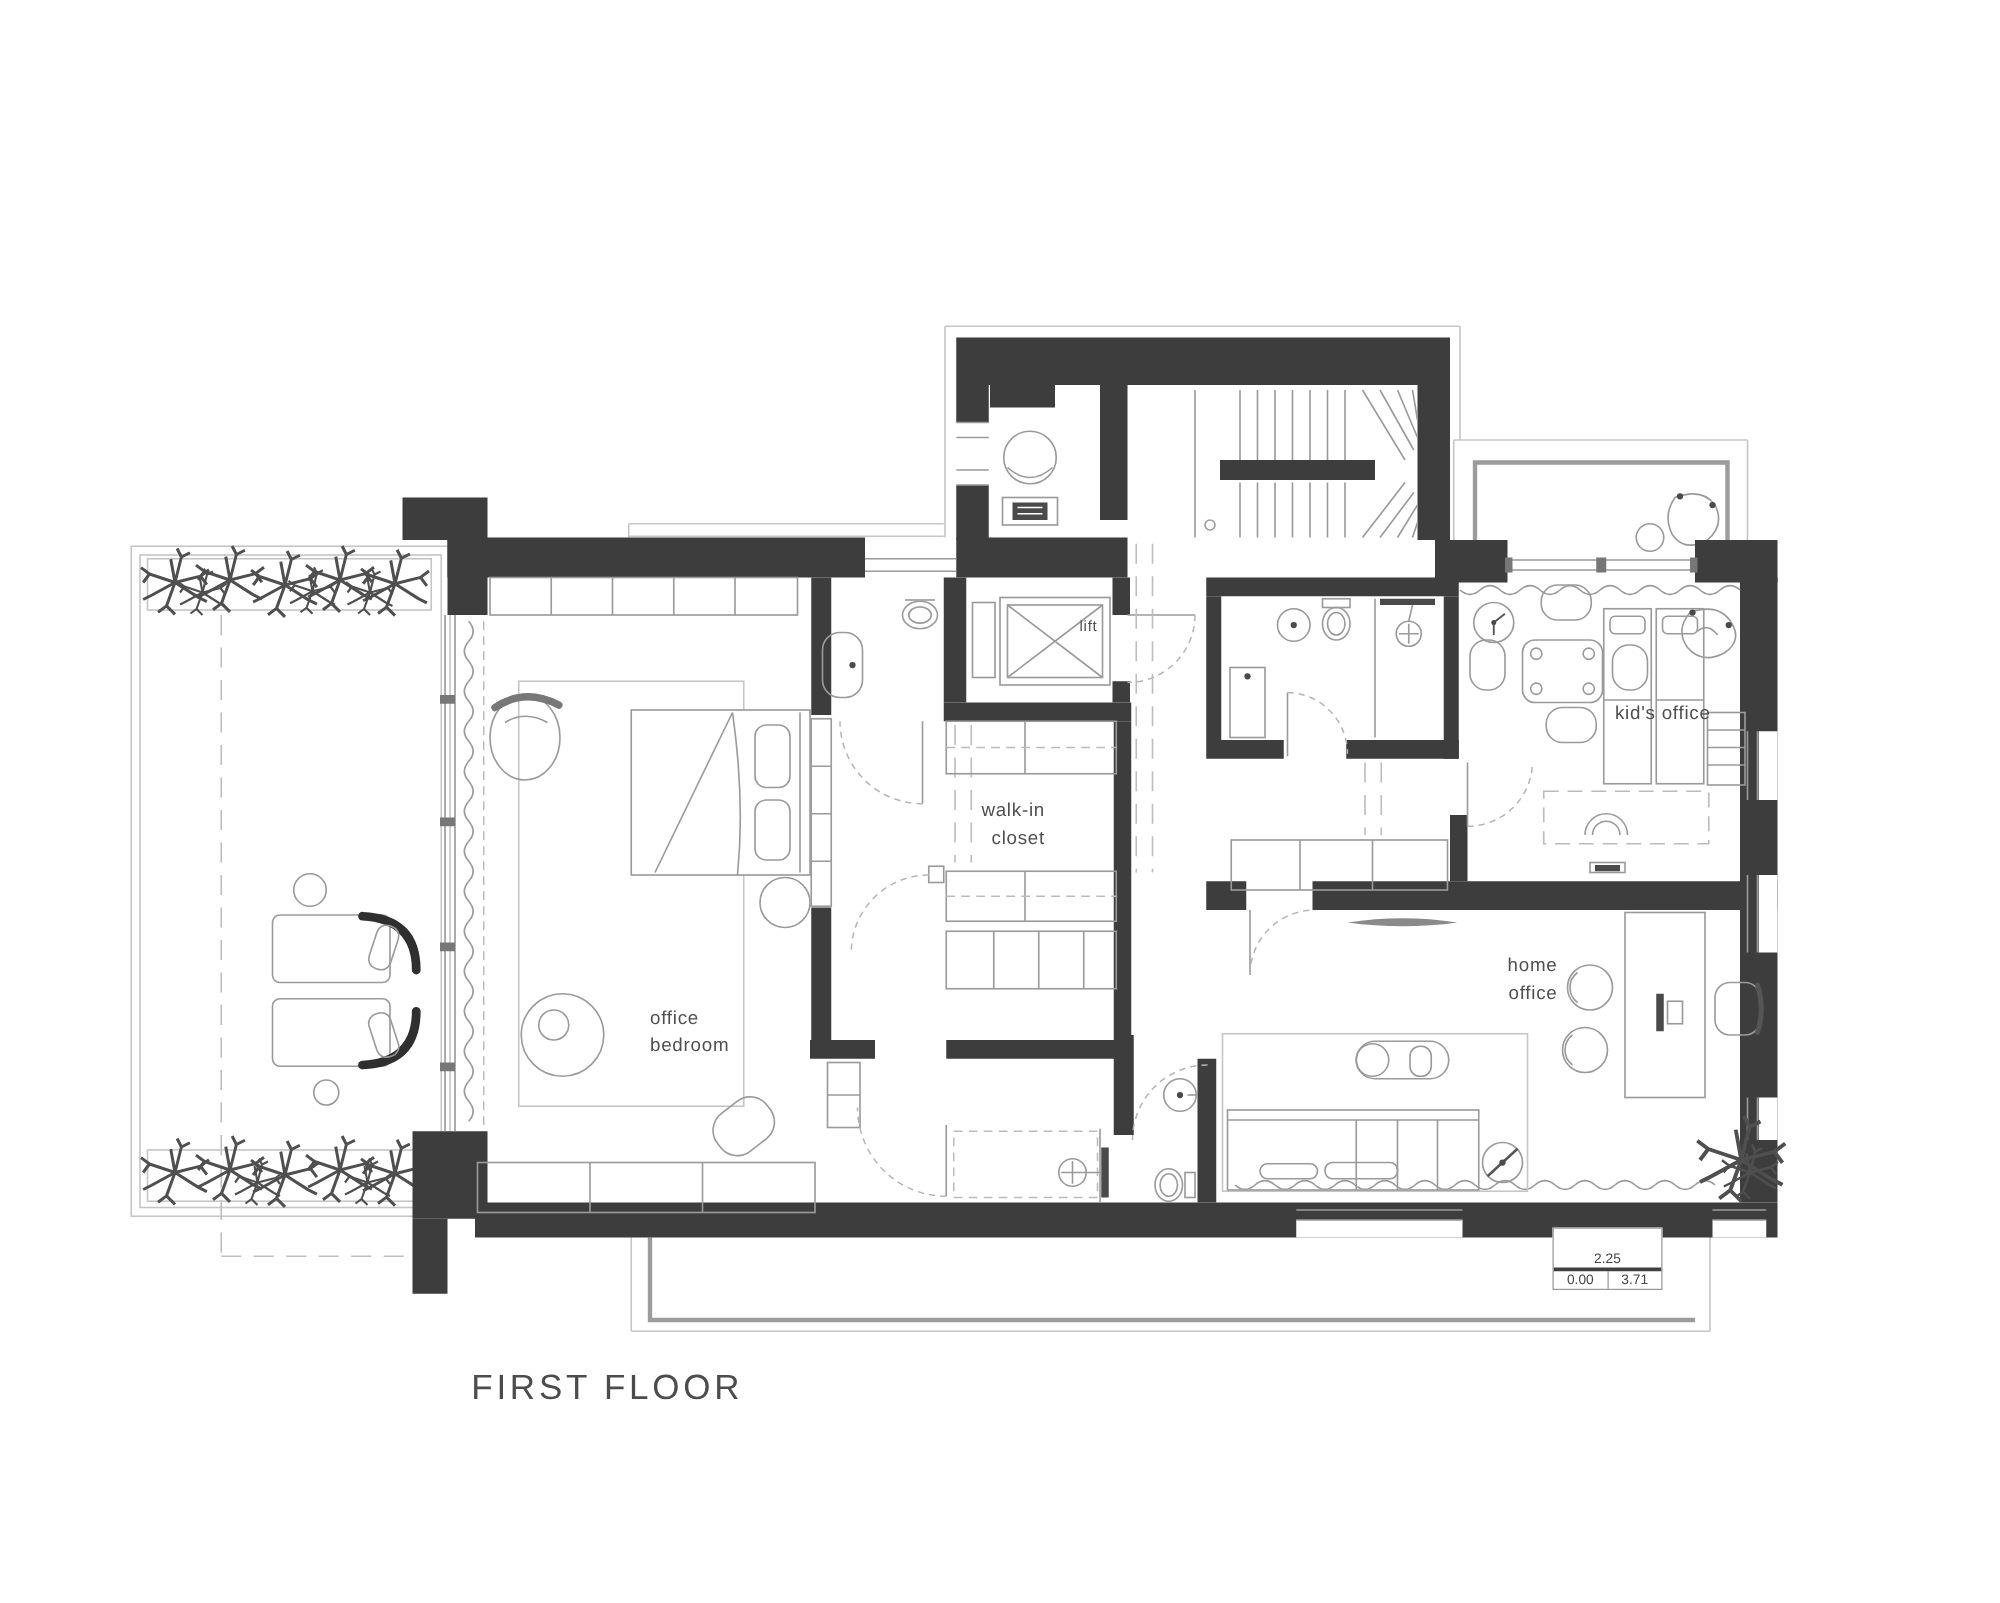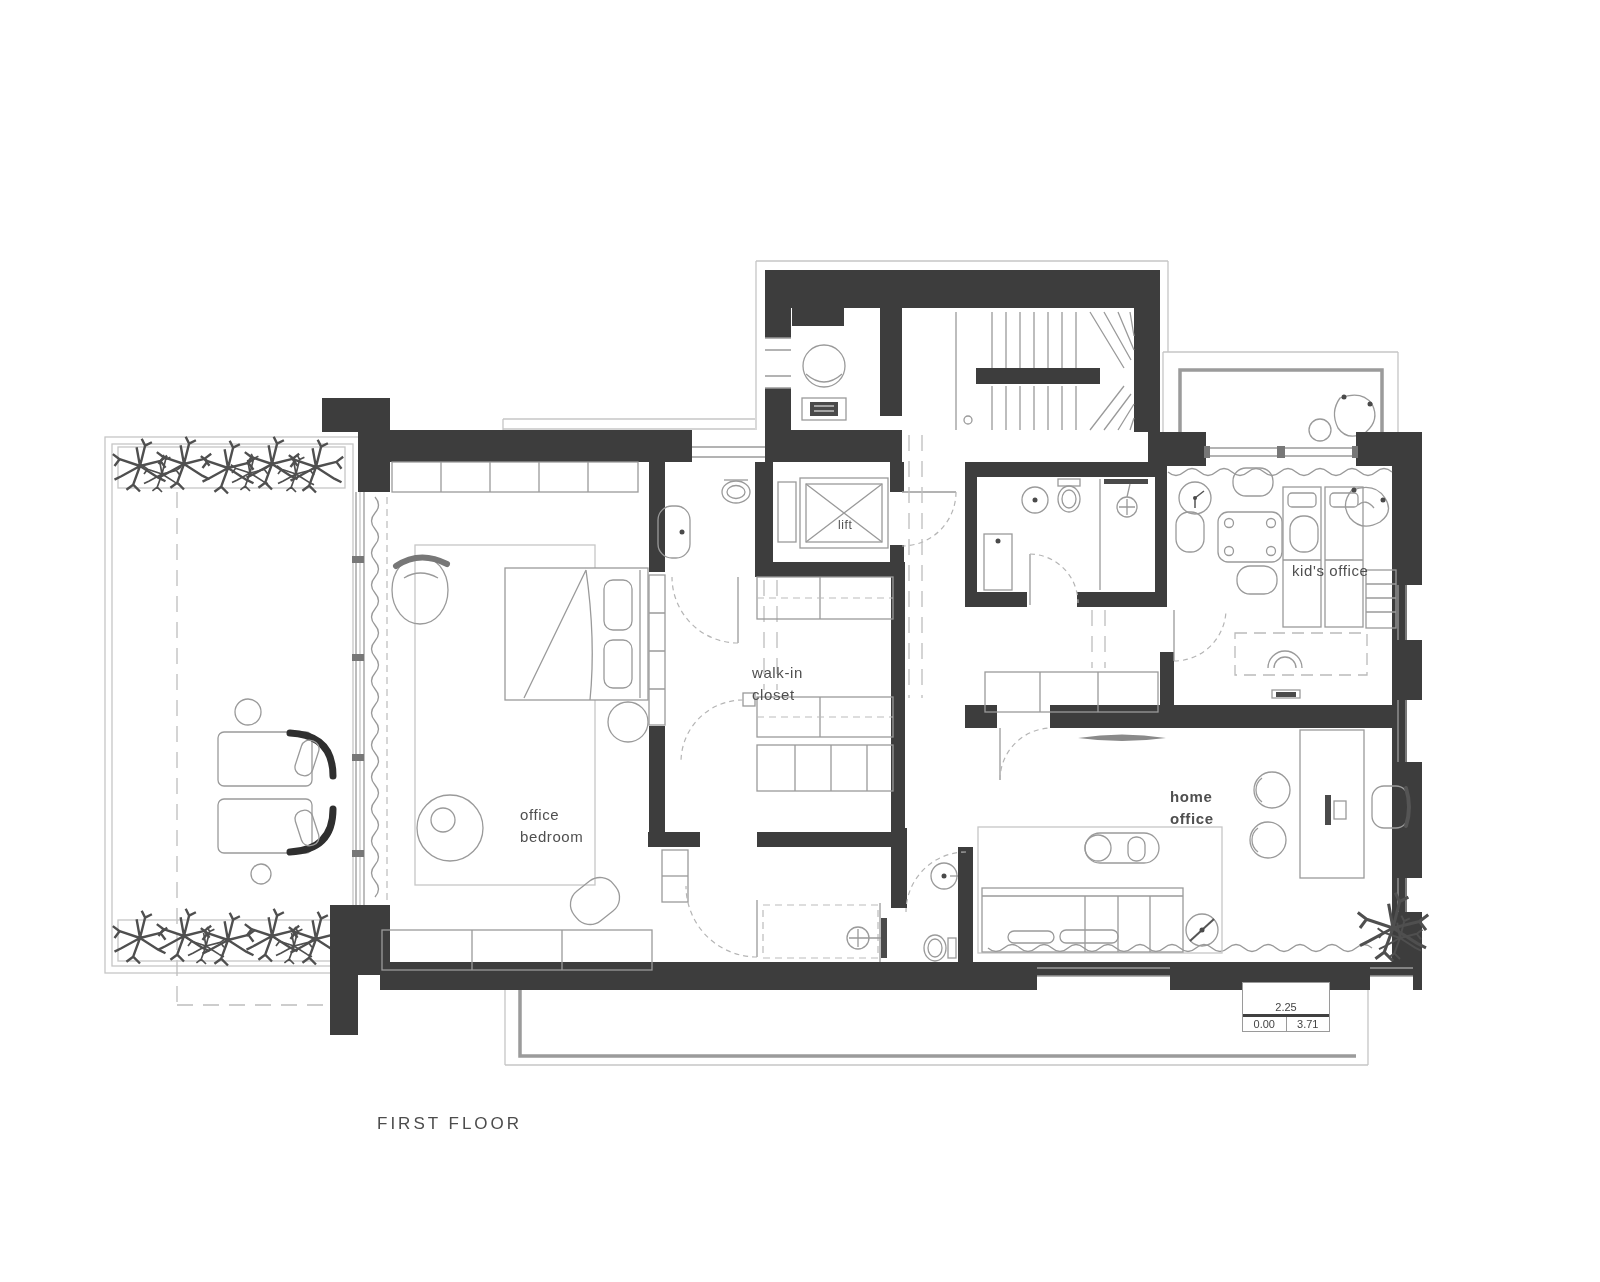--- a/index.html
+++ b/index.html
@@ -15,23 +15,23 @@
   .lg{fill:none;stroke:#9b9b9b;stroke-width:3.5;}
   .dash{fill:none;stroke:#bdbdbd;stroke-width:1.3;stroke-dasharray:16 10;}
   .dsh2{fill:none;stroke:#bbbbbb;stroke-width:1.2;stroke-dasharray:7 5;}
   .arc{fill:none;stroke:#b5b5b5;stroke-width:1.2;stroke-dasharray:5 4;}
   .dk{fill:#4a4a4a;}
   .thick{stroke:#2f2f2f;stroke-width:7;fill:none;stroke-linecap:round;}
   .pl{stroke:#4f4f4f;stroke-width:1.4;fill:none;}
   .tick{fill:#777;}
   
   .lbl{position:absolute;color:#4f4f4f;font-size:15px;letter-spacing:.6px;line-height:1.45;}
-  .lbl.center{text-align:left;margin-top:24px;}
+  .lbl.center{text-align:right;}
   .lift-lbl{font-size:12px;}
-  #floor-title{position:absolute;left:377px;top:1094px;font-size:17px;letter-spacing:3px;color:#4c4c4c;margin-top:20px;}
+  #floor-title{position:absolute;left:377px;top:1094px;font-size:28px;letter-spacing:3px;color:#4c4c4c;}
   
   #level-table{position:absolute;left:1242px;top:982px;width:86px;border:1px solid #9a9a9a;background:#fff;font-size:11px;color:#444;}
   #level-table .row{display:flex;border-top:3px solid #404040;}
   #level-table .row:first-child{border-top:none;margin-top:17px;}
   #level-table .cell{flex:1;text-align:center;padding:1px 0;border-left:1px solid #9a9a9a;}
   #level-table .cell:first-child{border-left:none;}
 </style>
 </head>
 <body>
 
@@ -406,21 +406,21 @@
     </g>
     <path class="ln" d="M1000 728 V780"></path>
     <path class="arc" d="M1000 780 A52 52 0 0 1 1050 728"></path>
   </g>
 </svg>
 
 <div class="lbl" style="left:520px;top:804px;width:96px;">office bedroom</div>
 <div class="lbl center" style="left:752px;top:638px;width:84px;">walk-in closet</div>
 <div class="lbl center lift-lbl" style="left:838px;top:493px;width:40px;">lift</div>
 <div class="lbl" style="left:1292px;top:560px;width:92px;">kid's office</div>
-<div class="lbl center" style="left:1170px;top:762px;width:76px;font-weight:bold;">home office</div>
+<div class="lbl center" style="left:1170px;top:762px;width:76px;">home office</div>
 
 <div id="floor-title">FIRST FLOOR</div>
 
 <div id="level-table">
   <div class="row">
     <div class="cell">2.25</div>
   </div>
   <div class="row">
     <div class="cell">0.00</div>
     <div class="cell">3.71</div>

